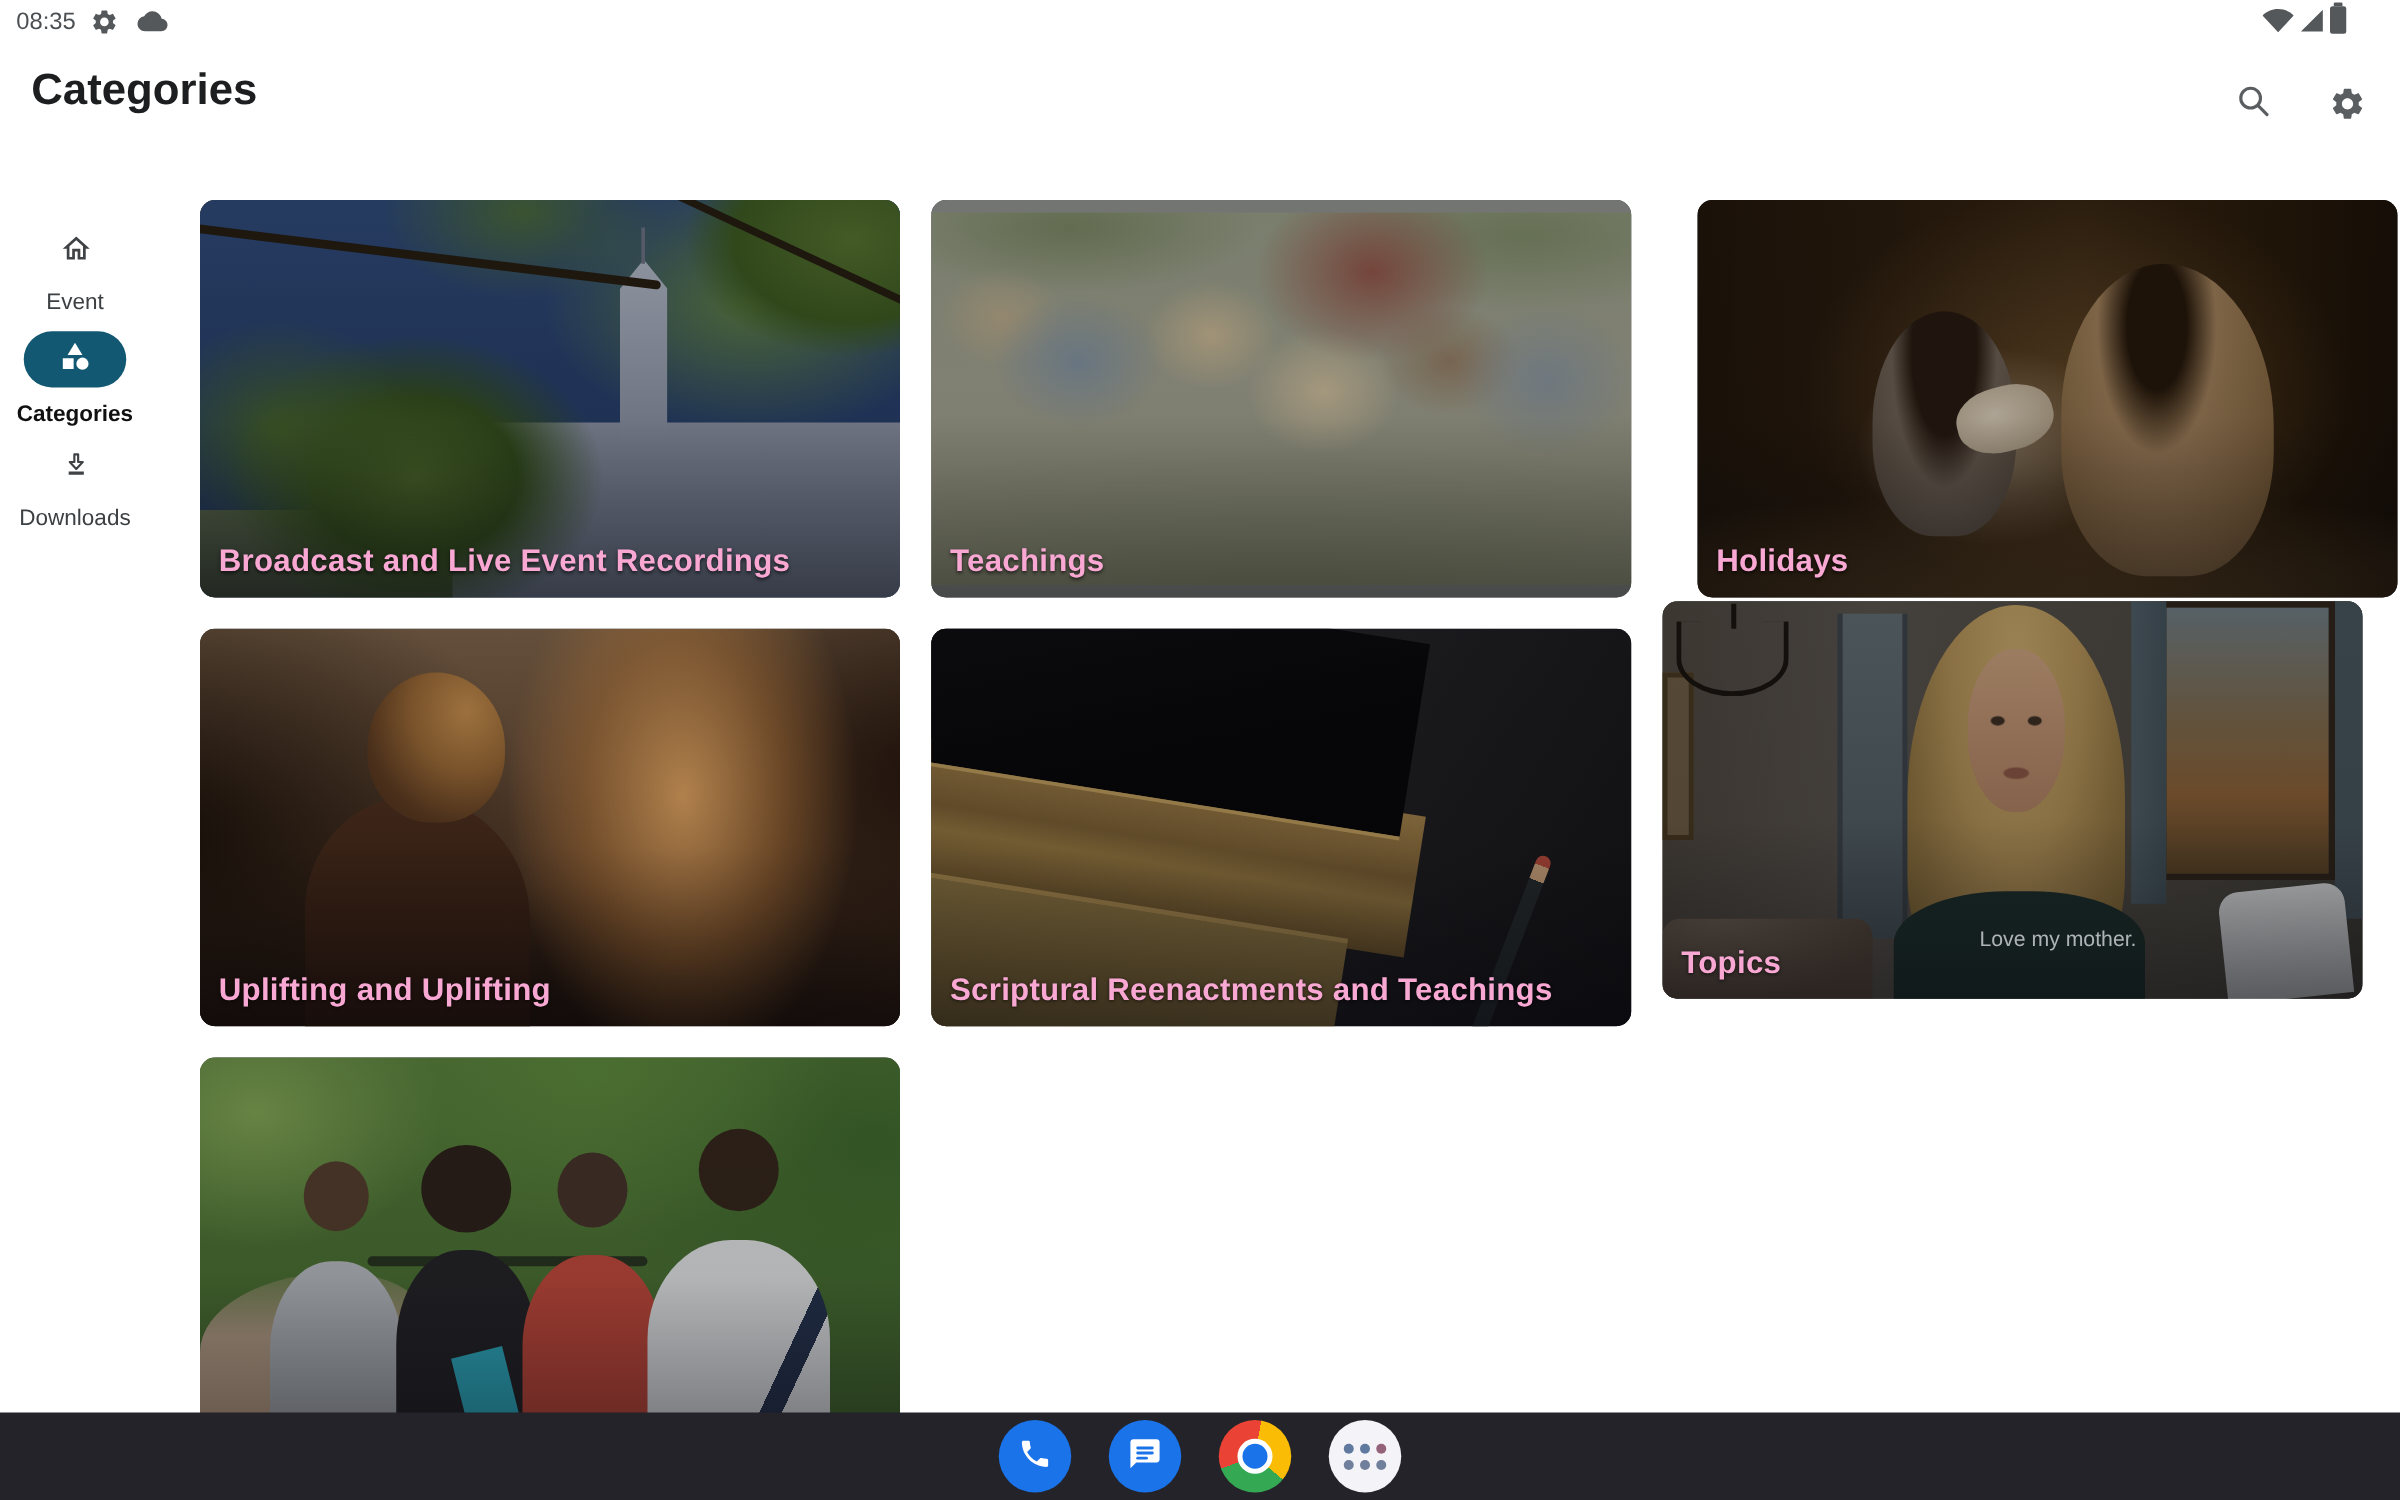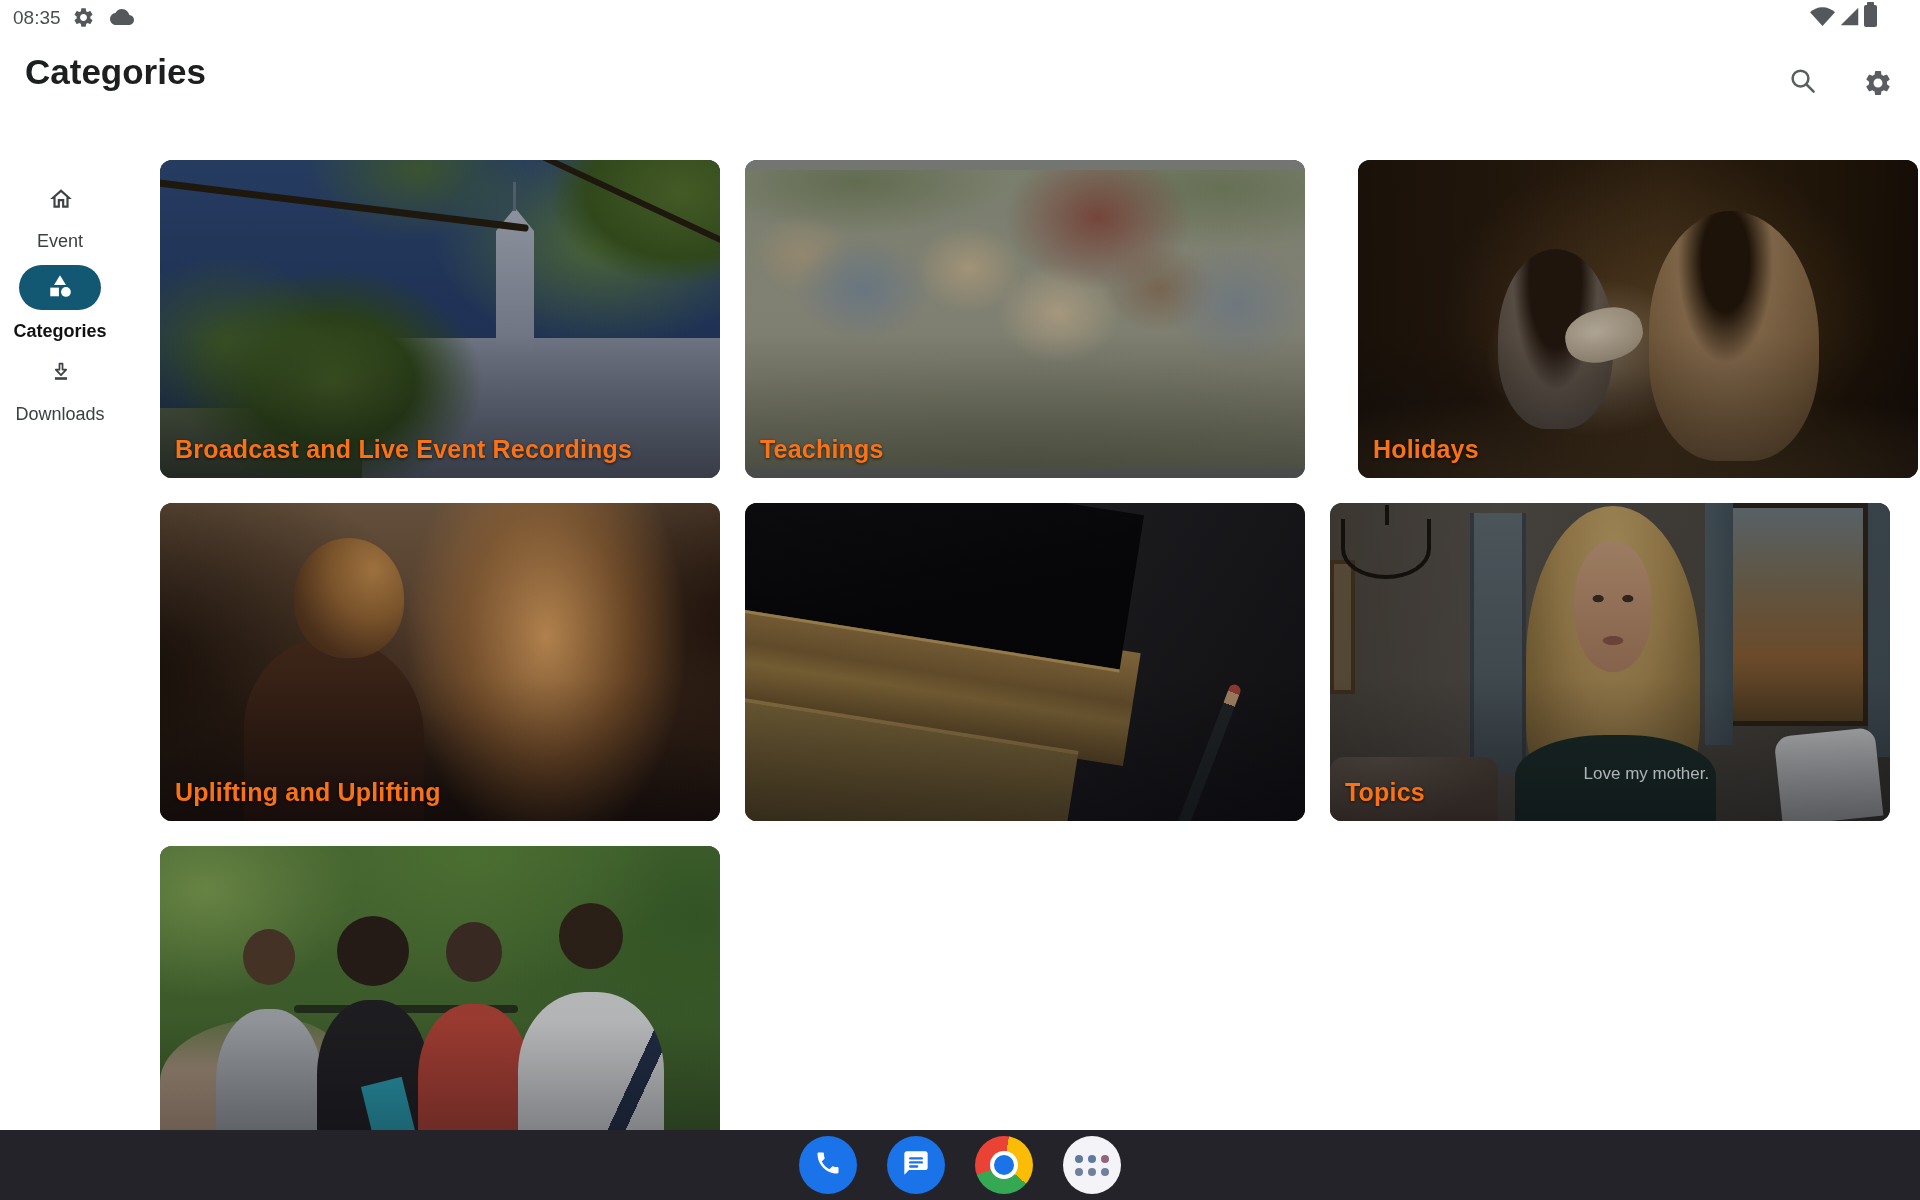--- a/index.html
+++ b/index.html
@@ -25,21 +25,21 @@
   .rail-pill { left:19px; top:265px; width:82px; height:45px; border-radius:23px;
                background:#135873; display:flex; align-items:center; justify-content:center; }
   .rail-icon { left:48px; color:#3f4346; }
 
   
   .card { position:absolute; width:560px; height:318px; border-radius:12px; overflow:hidden;
           background:#222; cursor:pointer; }
   .art  { position:absolute; inset:0; }
   .scrim{ position:absolute; inset:0;
           background:linear-gradient(180deg, rgba(8,8,10,.22) 0%, rgba(8,8,10,.24) 55%, rgba(5,5,10,.52) 100%); }
-  .card-label { position:absolute; left:15px; bottom:14px; color:#f97316; font-size:25px; font-weight:bold;
+  .card-label { position:absolute; left:15px; bottom:14px; color:#f9a8d4; font-size:25px; font-weight:bold;
                 text-shadow:0 1px 3px rgba(0,0,0,.65); letter-spacing:.2px; }
   .shape { position:absolute; }
 
   
   .a-broadcast { background:
     radial-gradient(170px 120px at 93% 10%, #55722e 0%, #3c5a20 55%, rgba(60,90,32,0) 78%),
     radial-gradient(240px 150px at 79% 26%, rgba(104,138,58,.85) 0%, rgba(104,138,58,0) 70%),
     radial-gradient(160px 100px at 46% 3%, rgba(80,112,44,.8) 0%, rgba(80,112,44,0) 70%),
     linear-gradient(180deg, #2e4a78 0%, #27406e 45%, #223a64 100%); }
   .b-bldg  { left:31%; top:56%; right:0; bottom:0;
@@ -293,23 +293,24 @@
 </div>
 
 <div class="card" style="left:745px; top:503px;">
   <div class="art a-scriptural">
     <div class="shape s-pages"></div>
     <div class="shape s-cover"></div>
     <div class="shape s-book2"></div>
     <div class="shape s-pencil"></div>
   </div>
   <div class="scrim"></div>
-</div>
-
-<div class="card" style="left:1330px; top:503px;">
+  <span class="card-label">Scriptural Reenactments and Teachings</span>
+</div>
+
+<div class="card" style="left:1330px; top:481px;">
   <div class="art a-topics">
     <div class="shape t-window2"></div>
     <div class="shape t-window"></div>
     <div class="shape t-curtain1"></div>
     <div class="shape t-curtain2"></div>
     <div class="shape t-frame"></div>
     <div class="shape t-chand"></div>
     <div class="shape t-couch"></div>
     <div class="shape t-chair"></div>
     <div class="shape t-hair"></div>

